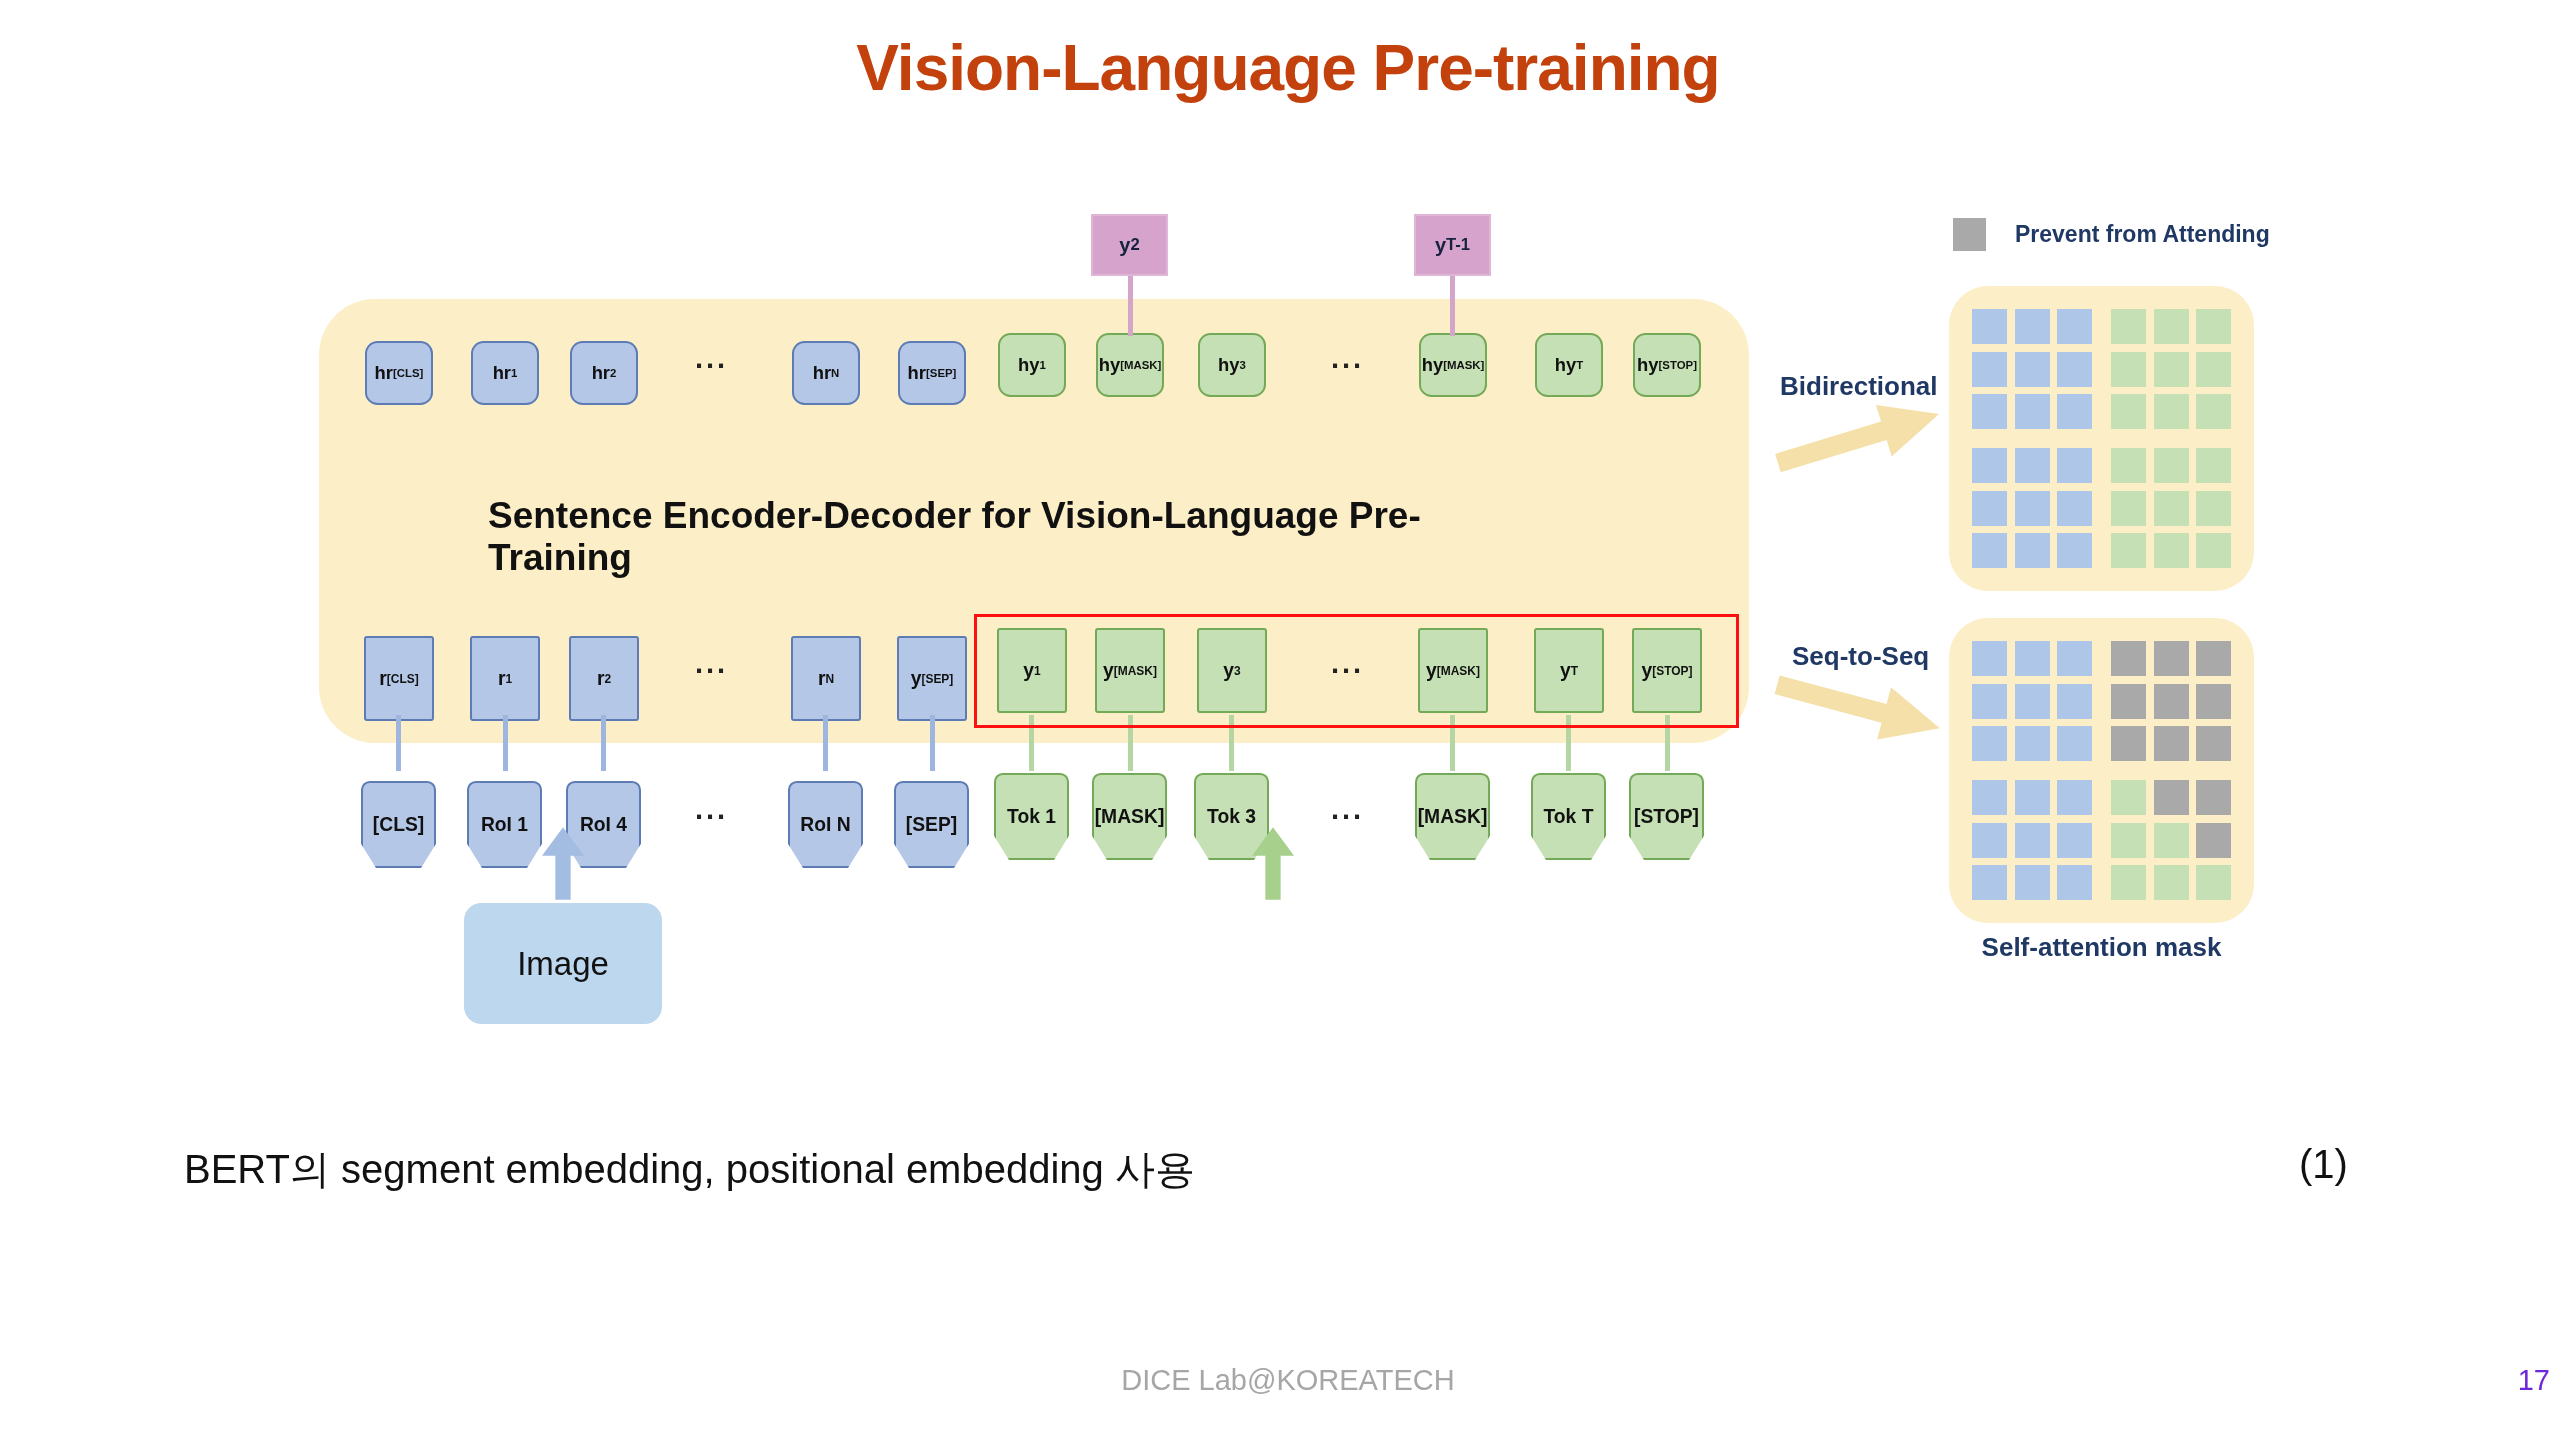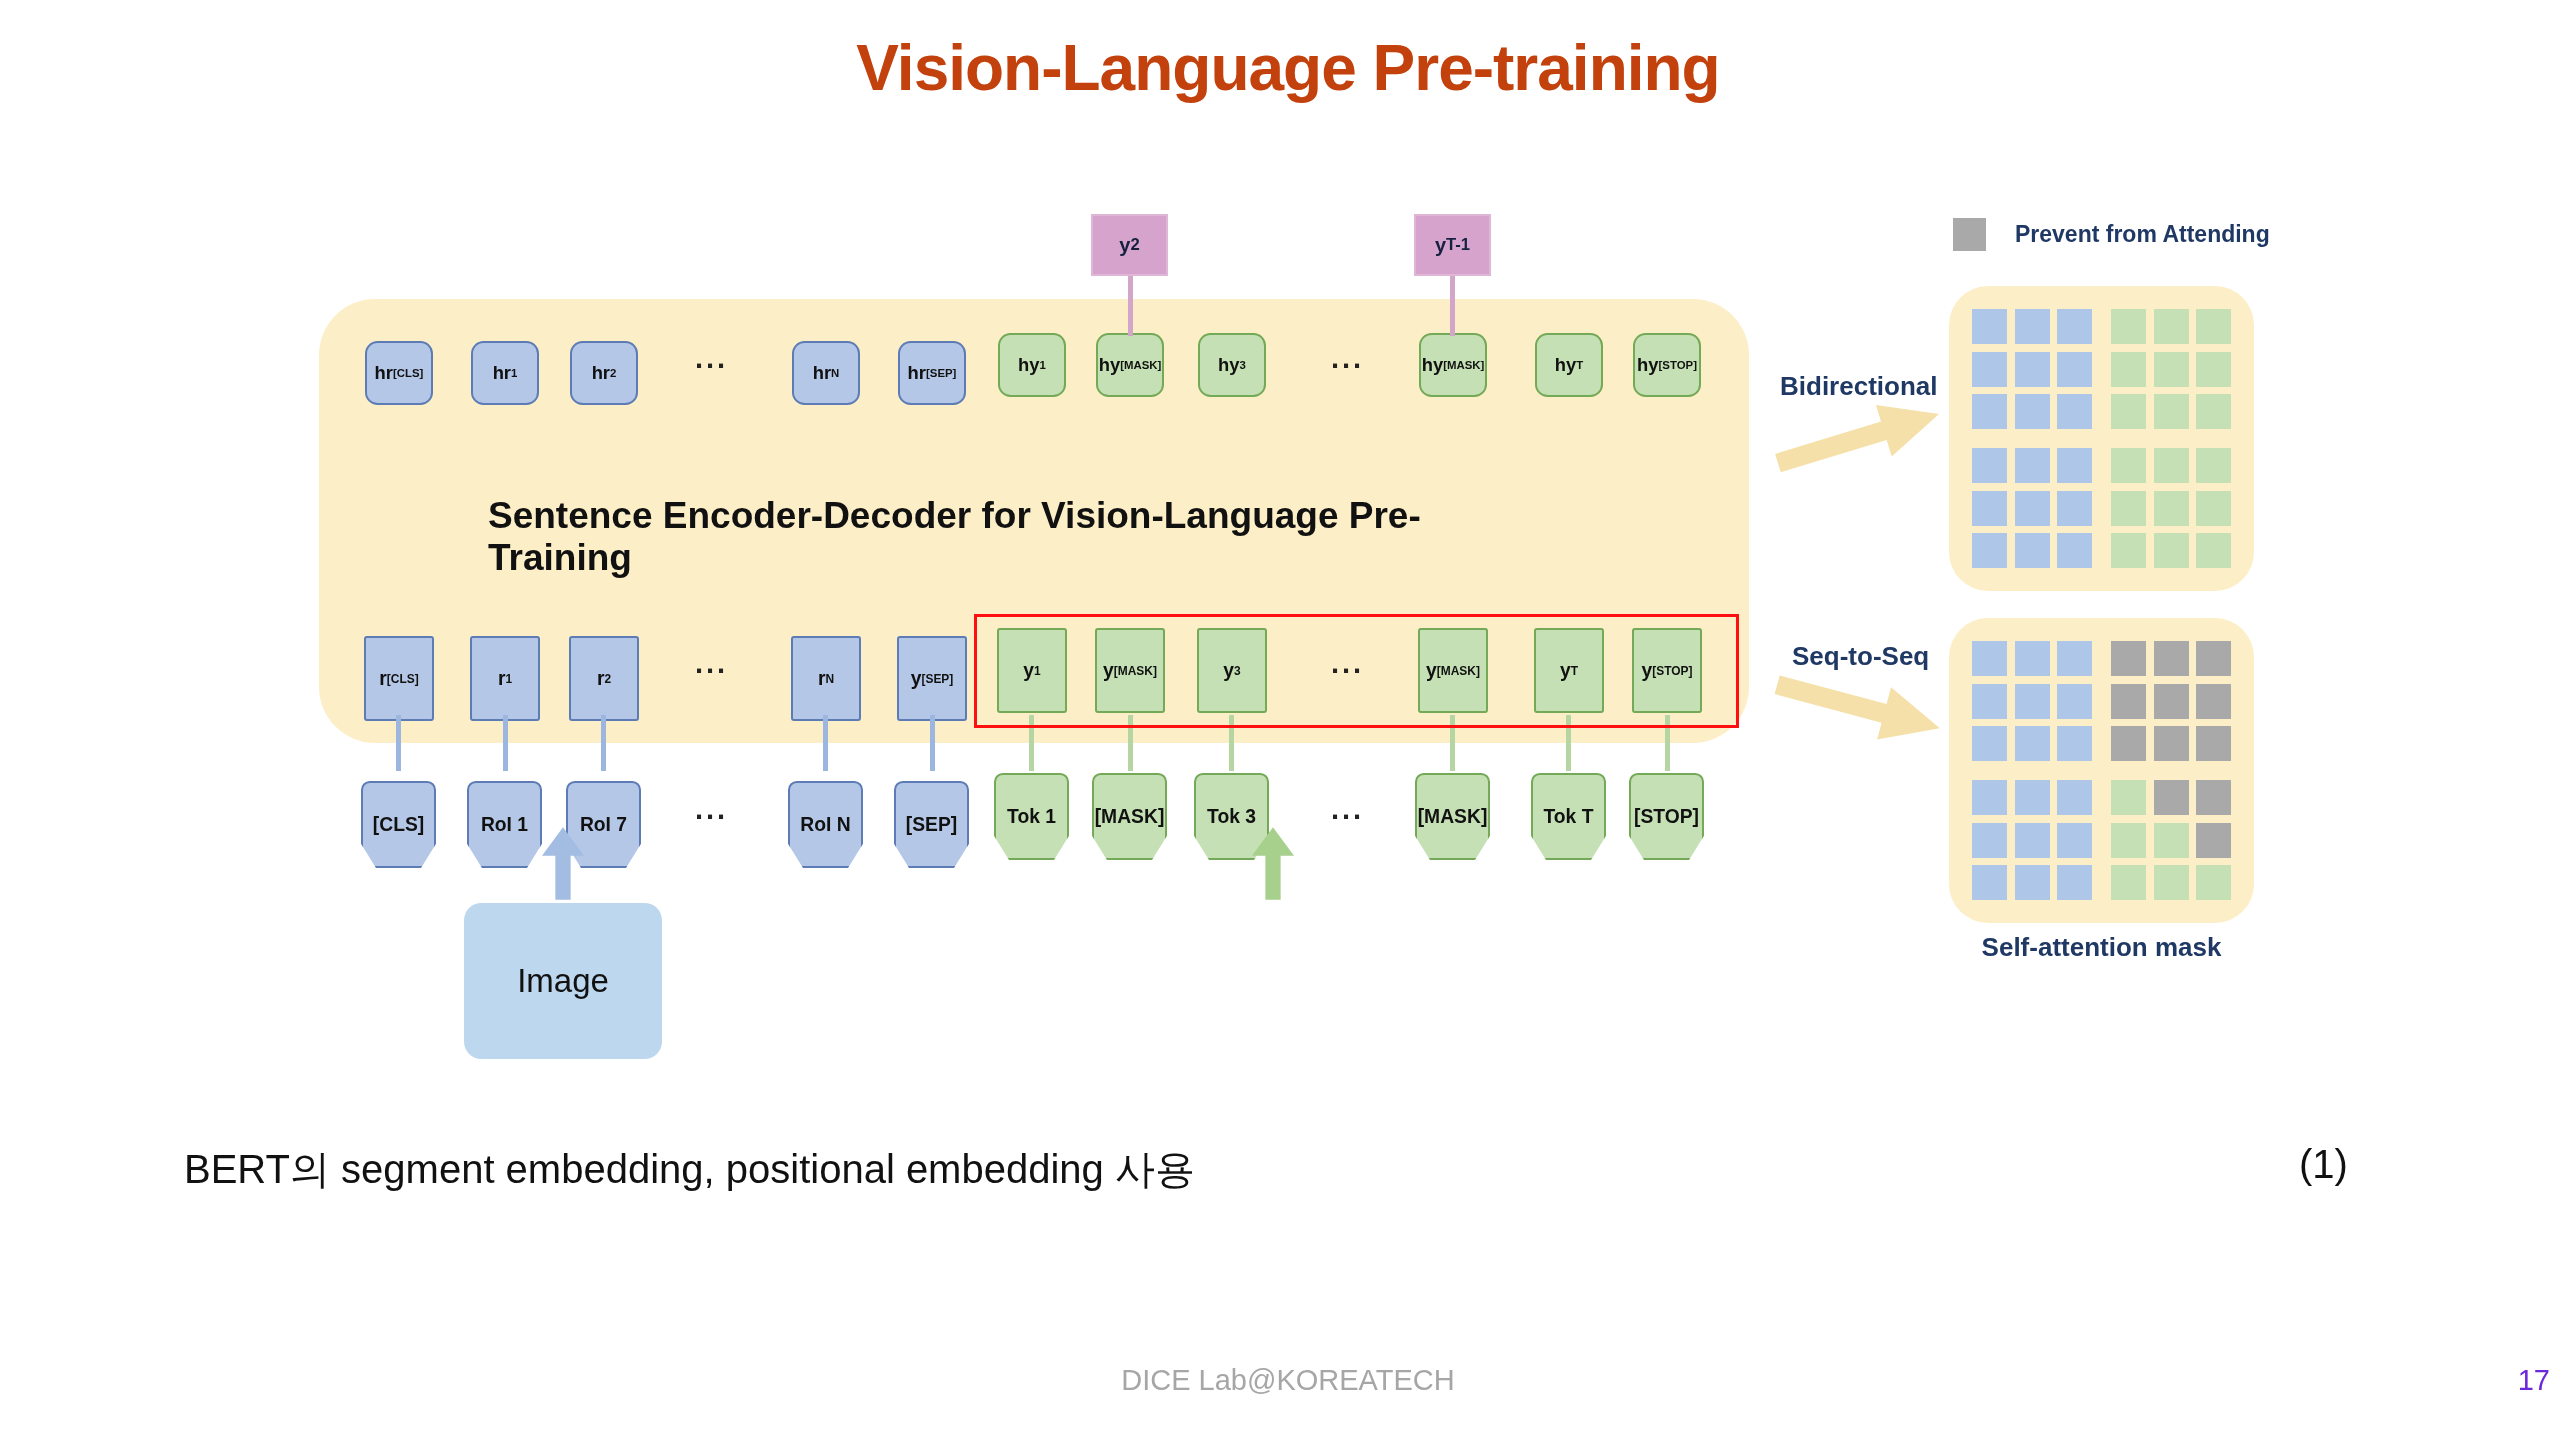--- a/index.html
+++ b/index.html
@@ -27,21 +27,21 @@
 
   .pout { position:absolute; background:#d6a3cc; border:2.9px solid #e0b6d7;
           display:flex; align-items:center; justify-content:center;
           font-weight:bold; font-size:20px; color:#16213f; }
   .pline { position:absolute; width:4.8px; background:#d3a5c9; }
   .cline { position:absolute; width:4.8px; }
 
   .red-rect { position:absolute; left:974px; top:614px; width:765px; height:114px;
               border:3.9px solid #ff1010; }
 
-  .image-box { position:absolute; left:464px; top:903px; width:198px; height:156px;
+  .image-box { position:absolute; left:464px; top:903px; width:198px; height:121px;
                background:#bdd7ee; border-radius:17.4px; display:flex; align-items:center;
                justify-content:center; font-size:33px; color:#111; }
   .masked-box { position:absolute; left:1082px; top:903px; width:386px; height:121px;
                 background:#c5e0b4; border-radius:17.4px; display:flex; align-items:center;
                 justify-content:center; font-size:33px; color:#111; }
   .up-arrow { position:absolute; }
 
   .legend { position:absolute; left:1953px; top:218px; display:flex; align-items:center; }
   .legend-swatch { width:33px; height:33px; background:#a9a9a9; margin-right:29px; }
   .legend-label { font-size:23px; font-weight:bold; color:#1f3864; }
@@ -171,21 +171,21 @@
         <sub>T</sub>
       </div>
       <div class="cline" style="left: 1566px; top: 715px; height: 56px; background: rgb(181, 214, 163);"></div>
       <div class="box square g" style="left: 1632px; top: 628px; width: 70px; height: 85px;">
         <span>y</span>
         <sub>[STOP]</sub>
       </div>
       <div class="cline" style="left: 1665px; top: 715px; height: 56px; background: rgb(181, 214, 163);"></div>
       <div class="box token b" style="left: 361px; top: 773px; width: 75px; height: 87px;">[CLS]</div>
       <div class="box token b" style="left: 467px; top: 773px; width: 75px; height: 87px;">RoI 1</div>
-      <div class="box token b" style="left: 566px; top: 773px; width: 75px; height: 87px;">RoI 7</div>
+      <div class="box token b" style="left: 566px; top: 773px; width: 75px; height: 87px;">RoI 4</div>
       <div class="dots" style="left: 695px; top: 793px;">...</div>
       <div class="box token b" style="left: 788px; top: 773px; width: 75px; height: 87px;">RoI N</div>
       <div class="box token b" style="left: 894px; top: 773px; width: 75px; height: 87px;">[SEP]</div>
       <div class="box token g" style="left: 994px; top: 773px; width: 75px; height: 87px;">Tok 1</div>
       <div class="box token g" style="left: 1092px; top: 773px; width: 75px; height: 87px;">[MASK]</div>
       <div class="box token g" style="left: 1194px; top: 773px; width: 75px; height: 87px;">Tok 3</div>
       <div class="dots" style="left: 1331px; top: 793px;">...</div>
       <div class="box token g" style="left: 1415px; top: 773px; width: 75px; height: 87px;">[MASK]</div>
       <div class="box token g" style="left: 1531px; top: 773px; width: 75px; height: 87px;">Tok T</div>
       <div class="box token g" style="left: 1629px; top: 773px; width: 75px; height: 87px;">[STOP]</div>

